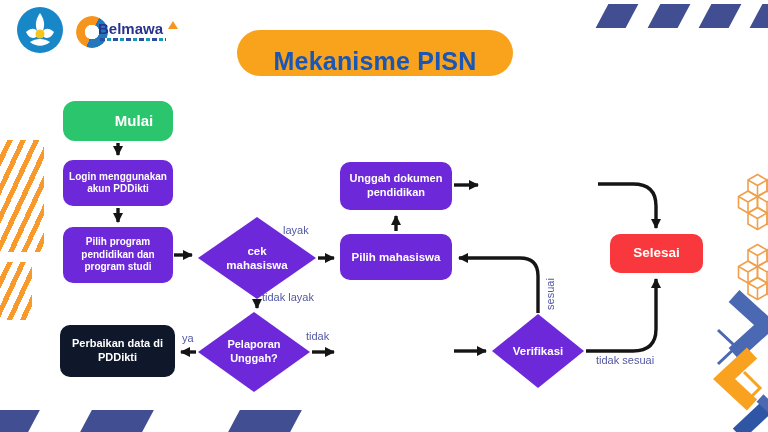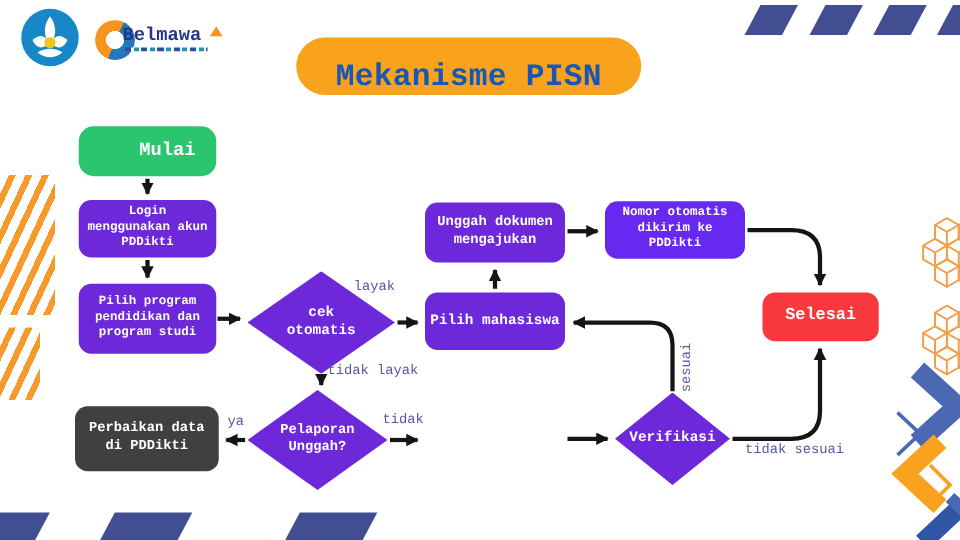--- a/index.html
+++ b/index.html
@@ -1,19 +1,19 @@
 <!DOCTYPE html>
 <html><head>
 <meta charset="utf-8">
 <style>
   * { margin:0; padding:0; box-sizing:border-box; }
   html,body { background:#e8e8e8; }
   #stage {
     position:relative; width:768px; height:432px; background:#ffffff;
-    overflow:hidden; font-family:Liberation Mono, monospace;
+    overflow:hidden; font-family:Liberation Sans, sans-serif;
   }
 
   
   .title-pill {
     position:absolute; left:237px; top:30px; width:276px; height:46px;
     background:#F9A21C; border-radius:23px; display:flex; align-items:flex-end;
     justify-content:center;
   }
   .title-pill span { color:#1956B5; font-size:25px; font-weight:bold; letter-spacing:.2px; }
 
@@ -46,21 +46,21 @@
   .cubes.lower { top:234px; }
 
   .corner-art { position:absolute; left:0; top:0; }
 
   
   .node { position:absolute; display:flex; align-items:center; justify-content:center;
     text-align:center; color:#ffffff; font-weight:bold; line-height:1.25; }
   .rect { border-radius:10px; }
   .teal { background:#6d28d9; }
   .green { background:#2BC56E; }
-  .purple1 { background:#404040; }
+  .purple1 { background:#0f172a; }
   .purple2 { background:#6729EF; }
   .red { background:#F8383C; }
   .diamond { clip-path:polygon(50% 0, 100% 50%, 50% 100%, 0 50%); }
 
   #n-mulai  { left:63px; top:101px; width:110px; height:40px; font-size:15px; border-radius:12px;padding-left:32px; }
   #n-login  { left:63px; top:160px; width:110px; height:46px; font-size:10px; padding:0 5px; }
   #n-pilih-program { left:63px; top:227px; width:110px; height:56px; font-size:10px; padding:15px 8px; }
   #n-cek    { left:198px; top:217px; width:118px; height:82px; font-size:11.5px; }
   #n-cek span { max-width:70px; }
   #n-pilih-mhs { left:340px; top:234px; width:112px; height:46px; font-size:11.5px; }
@@ -179,30 +179,27 @@
   <div id="n-mulai" class="node rect green">
     <span>Mulai</span>
   </div>
   <div id="n-login" class="node rect teal">
     <span>Login menggunakan akun PDDikti</span>
   </div>
   <div id="n-pilih-program" class="node rect teal">
     <span>Pilih program pendidikan dan program studi</span>
   </div>
   <div id="n-cek" class="node diamond teal">
-    <span>cek otomatis</span>
+    <span>cek mahasiswa</span>
   </div>
   <div id="n-pilih-mhs" class="node rect teal">
     <span>Pilih mahasiswa</span>
   </div>
   <div id="n-unggah" class="node rect teal">
-    <span>Unggah dokumen mengajukan</span>
-  </div>
-  <div id="n-nomor" class="node rect purple2">
-    <span>Nomor otomatis dikirim ke PDDikti</span>
+    <span>Unggah dokumen pendidikan</span>
   </div>
   <div id="n-selesai" class="node rect red">
     <span>Selesai</span>
   </div>
   <div id="n-pelaporan" class="node diamond teal">
     <span>Pelaporan Unggah?</span>
   </div>
   <div id="n-perbaikan" class="node rect purple1">
     <span>Perbaikan data di PDDikti</span>
   </div>

